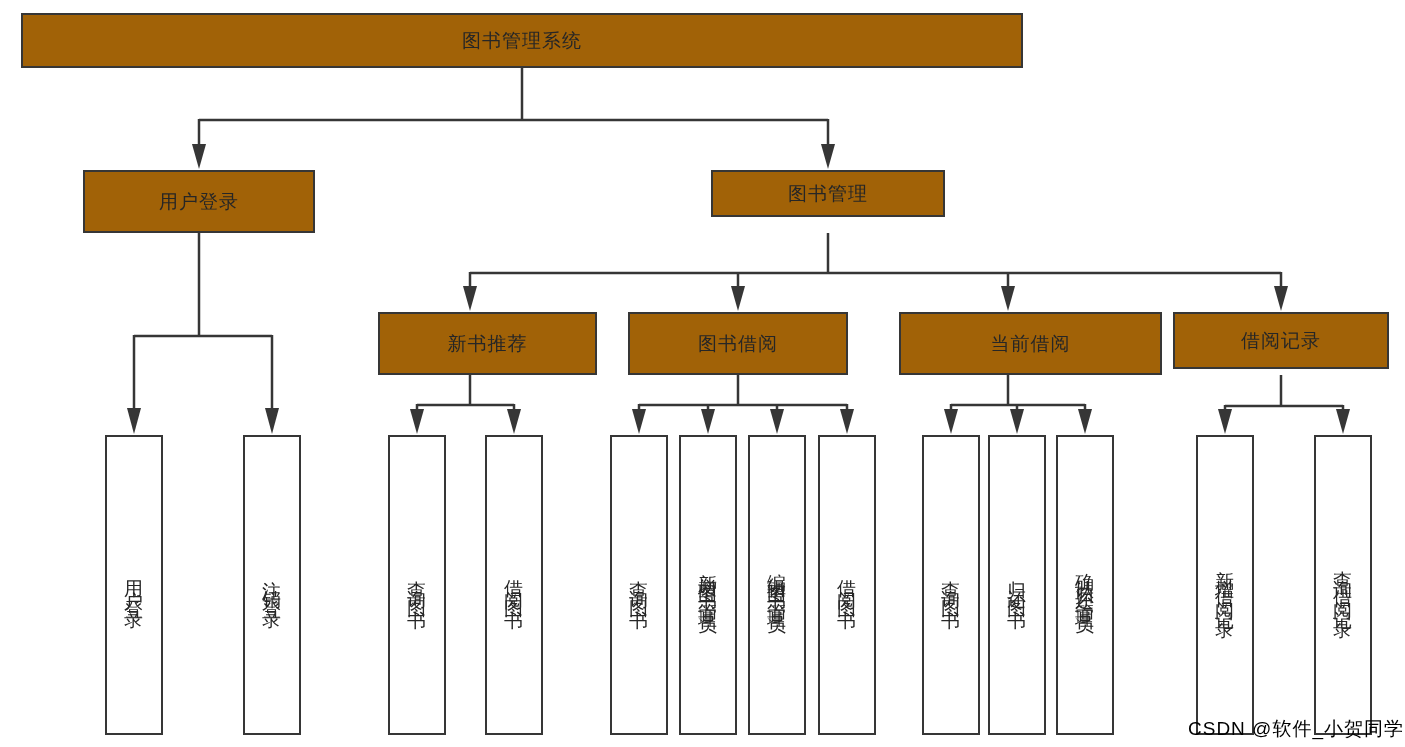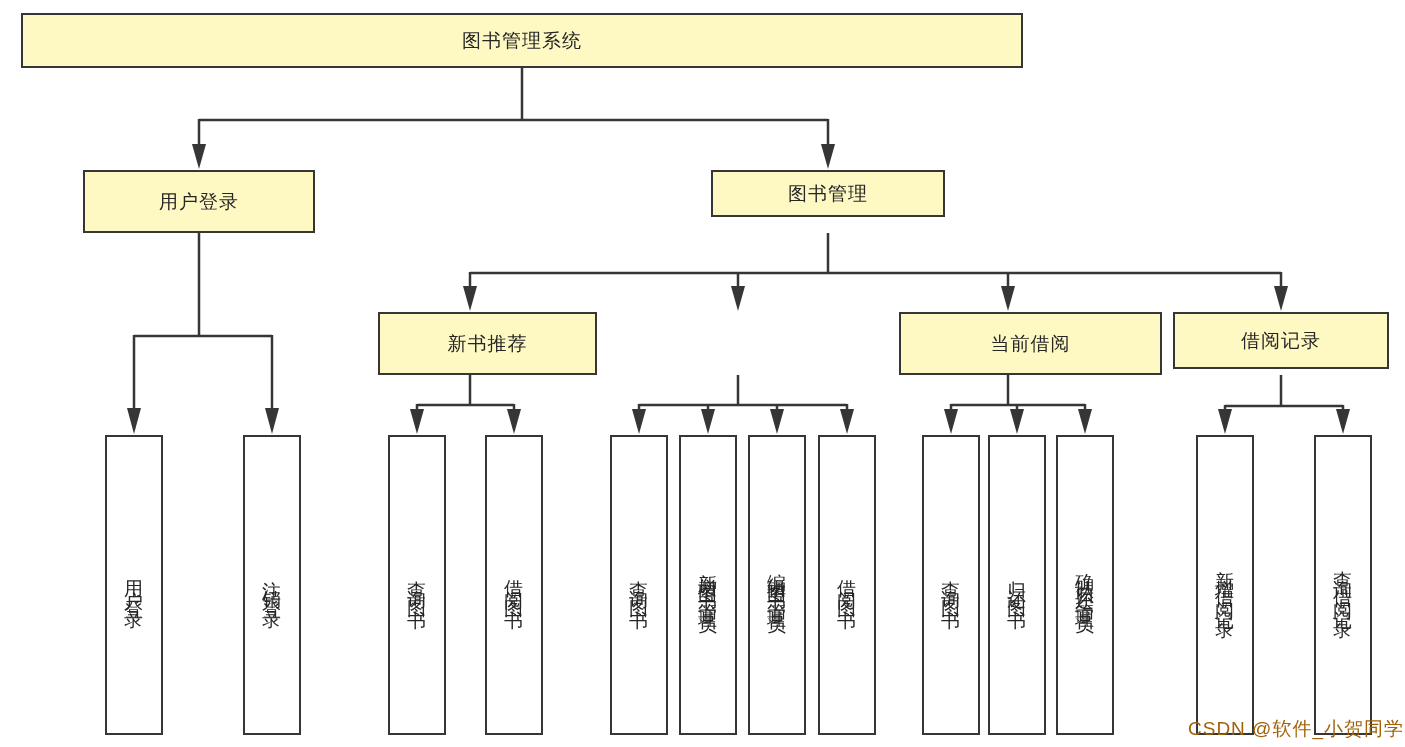--- a/index.html
+++ b/index.html
@@ -9,21 +9,21 @@
     background:#ffffff;
     font-family:"Liberation Sans", sans-serif;
     color:#262626;
     overflow:hidden;
   }
   #wires{position:absolute;left:0;top:0;width:1405px;height:747px;}
   .hbox{
     position:absolute;
     box-sizing:border-box;
     border:2.5px solid #363636;
-    background:#fef9c3;
+    background:#a16207;
     display:flex;align-items:center;justify-content:center;
     font-size:19px;
     letter-spacing:1px;
     color:#262626;
   }
   .vbox{
     position:absolute;
     box-sizing:border-box;
     border:2.5px solid #363636;
     background:#ffffff;
@@ -35,21 +35,21 @@
     font-size:19px;
     letter-spacing:10px;
     line-height:1;
     color:#262626;
     white-space:nowrap;
   }
   .watermark{
     position:absolute;
     left:1188px;top:716px;
     font-size:19px;
-    color:#a16207;
+    color:#000000;
     letter-spacing:1px;
     white-space:nowrap;
   }
 </style>
 </head>
 <body>
 
 <div id="canvas">
 
   <svg id="wires" viewBox="0 0 1405 747" xmlns="http://www.w3.org/2000/svg">
@@ -125,20 +125,23 @@
   <div class="hbox" style="left:83px;top:170px;width:232px;height:63px;">
     <span>用户登录</span>
   </div>
   <div class="hbox" style="left:711px;top:170px;width:234px;height:47px;">
     <span>图书管理</span>
   </div>
 
   <div class="hbox" style="left:378px;top:312px;width:219px;height:63px;">
     <span>新书推荐</span>
   </div>
+  <div class="hbox" style="left:628px;top:312px;width:220px;height:63px;">
+    <span>图书借阅</span>
+  </div>
   <div class="hbox" style="left:899px;top:312px;width:263px;height:63px;">
     <span>当前借阅</span>
   </div>
   <div class="hbox" style="left:1173px;top:312px;width:216px;height:57px;">
     <span>借阅记录</span>
   </div>
 
   <div class="vbox" style="left:105px;top:435px;width:58px;height:300px;">
     <span class="vtext">用户登录</span>
   </div>

